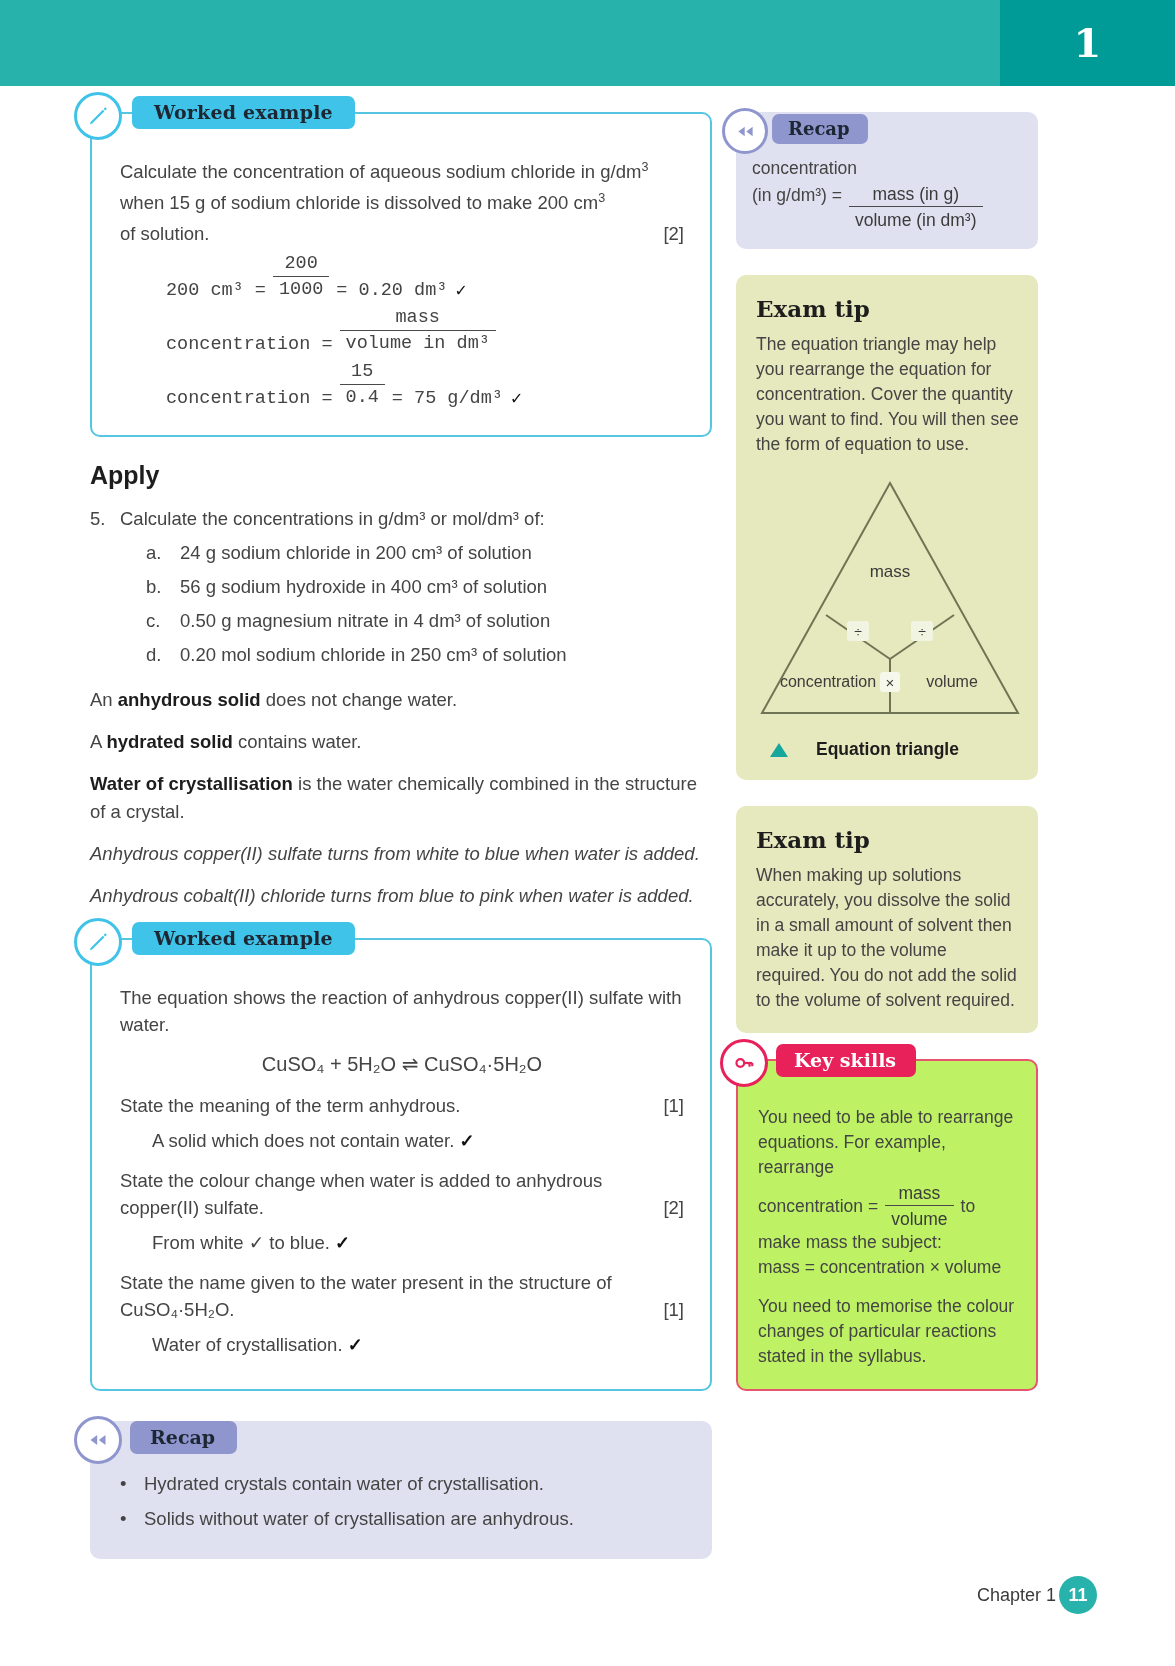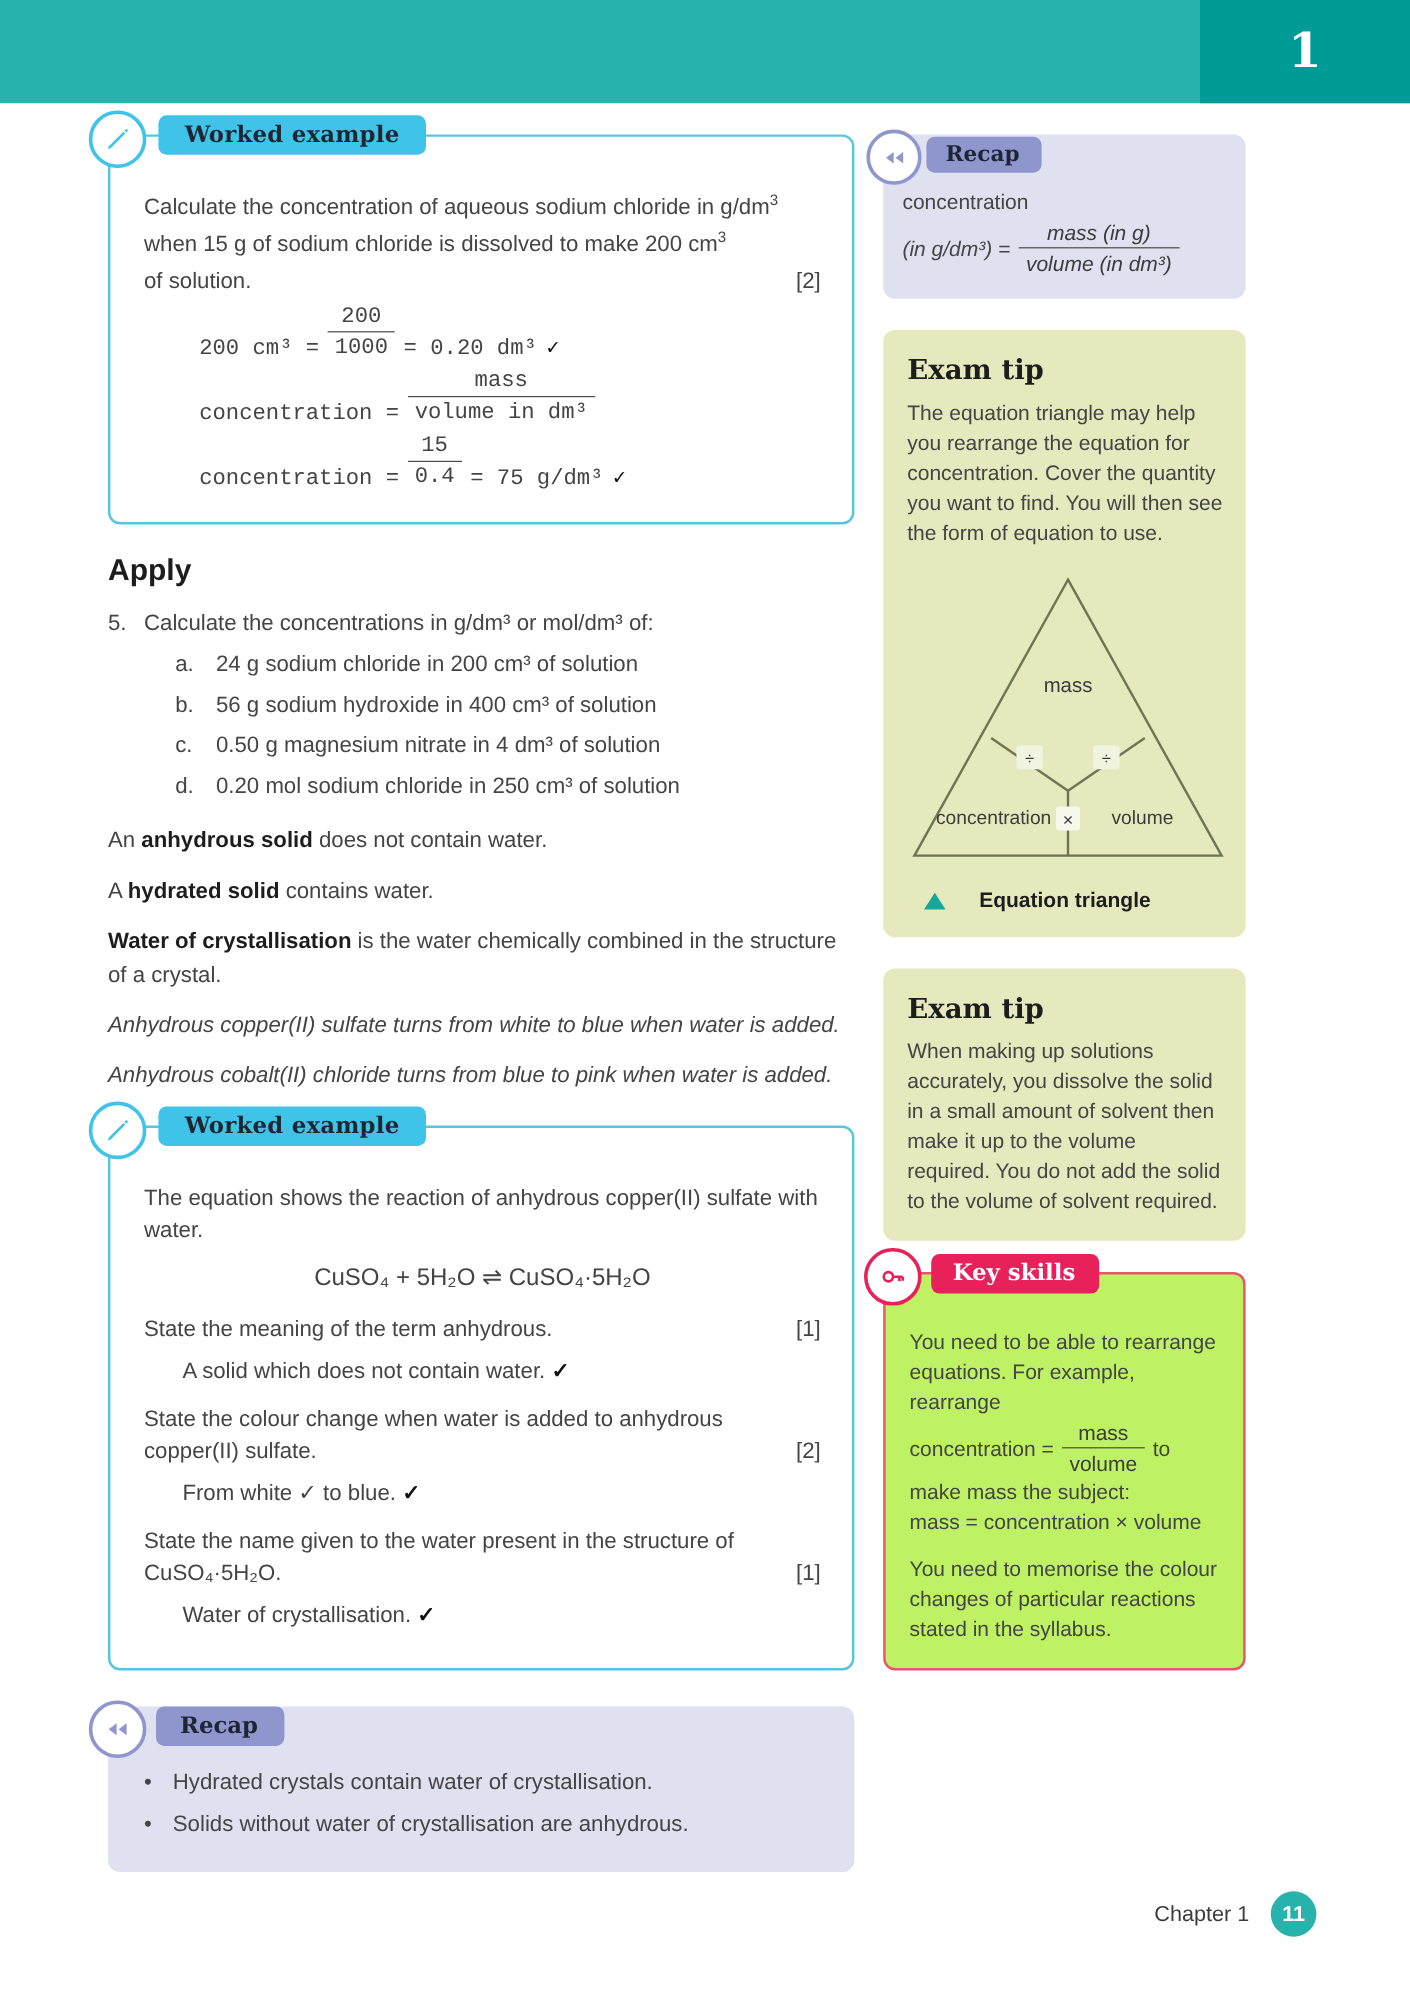--- a/index.html
+++ b/index.html
@@ -192,21 +192,21 @@
     border-right:9px solid transparent;
     border-bottom:14px solid #16a79c;
   }
   .fig-caption .cap-text {
     font-size:17.5px; font-weight:bold; color:#1d1d1d;
   }
 
   
   .footer {
     position:absolute; right:78px; bottom:52px;
-    display:flex; align-items:center; gap:18px;
+    display:flex; align-items:center; gap:3px;
   }
   .footer .ch-label { font-size:18px; color:#3b3b3b; }
   .footer .pg-circle {
     width:38px; height:38px; border-radius:50%;
     background:#27b2ab; color:#ffffff;
     display:flex; align-items:center; justify-content:center;
     font-size:18px; font-weight:bold;
   }
   sup { font-size:0.68em; vertical-align:super; line-height:0; }
 </style>
@@ -285,21 +285,21 @@
   <div class="sub-item">
     <span class="marker">c.</span>
     <span>0.50 g magnesium nitrate in 4 dm³ of solution</span>
   </div>
   <div class="sub-item">
     <span class="marker">d.</span>
     <span>0.20 mol sodium chloride in 250 cm³ of solution</span>
   </div>
 
   <p class="para">
-    <span>An </span><b>anhydrous solid</b><span> does not contain water.</span>
+    <span>An </span><b>anhydrous solid</b><span> does not change water.</span>
   </p>
   <p class="para">
     <span>A </span><b>hydrated solid</b><span> contains water.</span>
   </p>
   <p class="para">
     <b>Water of crystallisation</b><span> is the water chemically combined in the structure of a crystal.</span>
   </p>
   <p class="para ital">Anhydrous copper(II) sulfate turns from white to blue when water is added.</p>
   <p class="para ital">Anhydrous cobalt(II) chloride turns from blue to pink when water is added.</p>
 
@@ -369,21 +369,21 @@
 
   <div class="side-recap">
     <div class="recap-icon">
       <svg width="19" height="19" viewBox="0 0 24 24" aria-hidden="true">
         <path d="M11 6 L11 18 L3 12 Z" fill="#8f96ce"></path>
         <path d="M21 6 L21 18 L13 12 Z" fill="#8f96ce"></path>
       </svg>
     </div>
     <div class="recap-tab">Recap</div>
     <div class="side-text">concentration</div>
-    <div style="display:flex; align-items:center; margin-top:2px;font-style:italic;">
+    <div style="display:flex; align-items:flex-start; margin-top:2px;">
       <span class="side-text">(in g/dm³) =</span>
       <span class="frac">
         <span class="num" style="font-size:17.5px;">mass (in g)</span>
         <span class="den" style="font-size:17.5px;">volume (in dm³)</span>
       </span>
     </div>
   </div>
 
   <div class="examtip-box">
     <div class="examtip-title">Exam tip</div>

